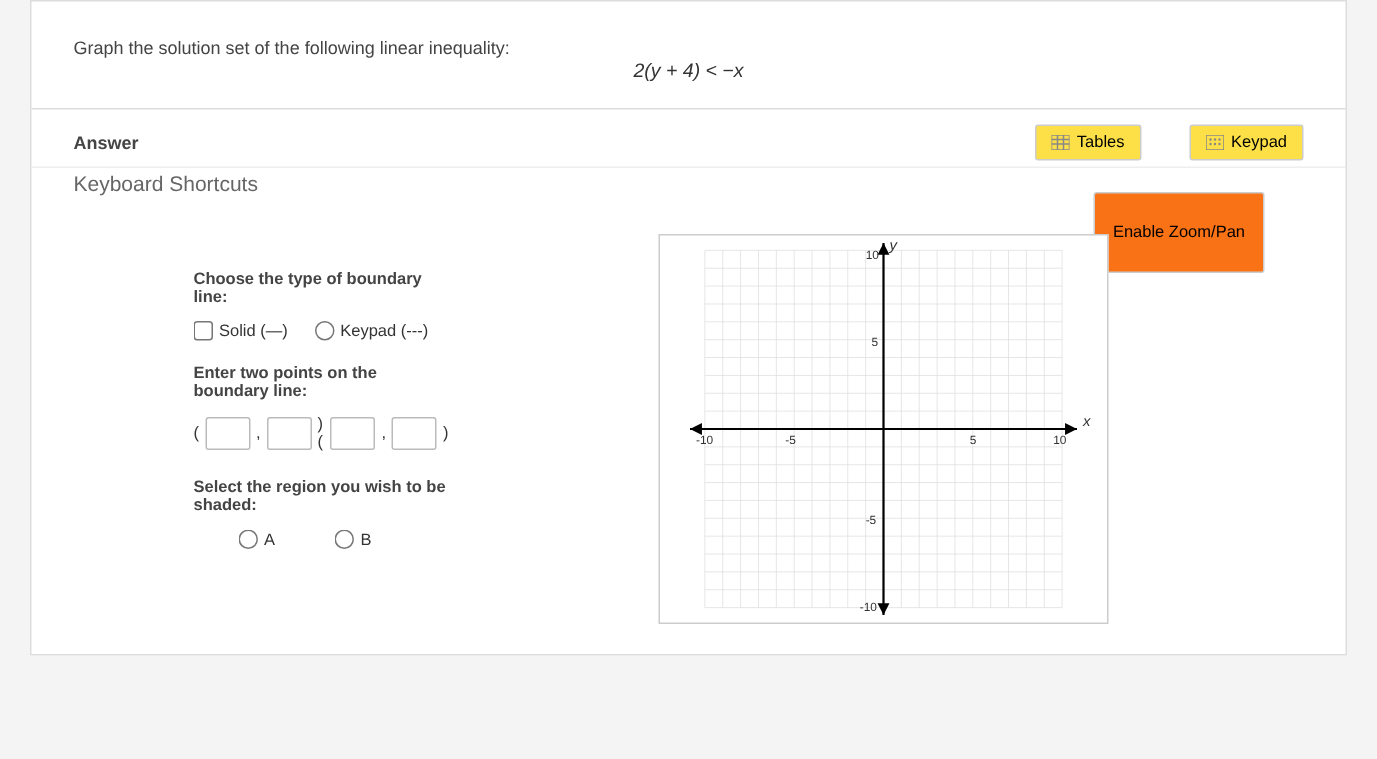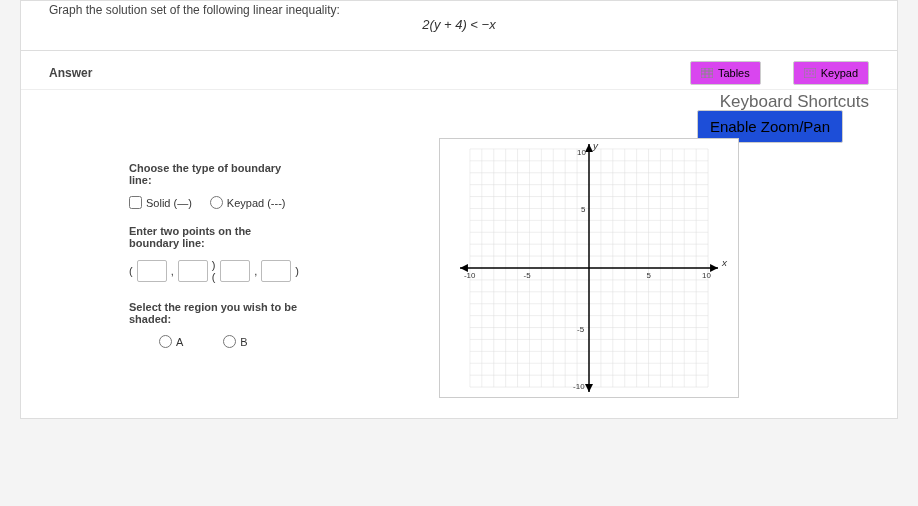--- a/index.html
+++ b/index.html
@@ -1,38 +1,38 @@
 <!DOCTYPE html>
 <html><head>
 <meta charset="utf-8">
 <style>
   * { box-sizing: border-box; margin: 0; padding: 0; }
   body { font-family: Arial, sans-serif; background: #d8d8d8; font-size: 12px; color: #333; }
   .page { width: 918px; height: 506px; background: #f4f4f4; position: relative; padding: 0; }
   .content { background: #fff; margin: 0 20px; border: 1px solid #ddd; }
-  .question { padding: 2px 28px 18px; border-bottom: 1px solid #ddd; }
+  .question { padding: 24px 28px 18px; border-bottom: 1px solid #ddd; }
   .q-text { font-size: 12px; color: #444; }
   .q-formula { text-align: center; font-size: 13px; font-style: italic; }
   .answer-bar { display: flex; align-items: center; padding: 10px 28px 4px; border-bottom: 1px solid #eee; gap: 26px; }
   .answer-label { font-weight: bold; font-size: 12px; color: #444; flex: 1; }
-  .btn { background: #d946ef; border: 1px solid #ccc; padding: 5px 10px; font-size: 11px; cursor: pointer; margin-left: 6px; display: flex; align-items: center; gap: 5px; border-radius: 2px; }
+  .btn { background: #fde047; border: 1px solid #ccc; padding: 5px 10px; font-size: 11px; cursor: pointer; margin-left: 6px; display: flex; align-items: center; gap: 5px; border-radius: 2px; }
   .btn-icon { width: 12px; height: 10px; display: inline-block; }
-  .shortcuts { text-align: right; padding: 2px 28px 6px; font-size: 17px; color: #666; }
+  .shortcuts { text-align: left; padding: 2px 28px 6px; font-size: 14px; color: #666; }
   .instr { padding: 8px 28px; font-size: 11px; color: #555; }
   .main-area { display: flex; padding: 0 28px 20px; gap: 0; }
   .controls { width: 260px; padding: 30px 10px 0 80px; font-size: 11px; }
   .ctrl-label { font-weight: bold; margin: 14px 0 10px; color: #444; font-size: 11px; }
   .radio-row { margin: 8px 0 16px; display: flex; gap: 18px; font-size: 11px; }
   .radio-row label { display: flex; align-items: center; gap: 4px; cursor: pointer; }
   .point-inputs { display: flex; align-items: center; gap: 4px; margin: 10px 0 18px; }
   .point-inputs input { width: 30px; height: 22px; border: 1px solid #bbb; text-align: center; font-size: 11px; border-radius: 2px; }
   .region-row { display: flex; gap: 40px; margin: 10px 0 0 30px; font-size: 11px; }
   .region-row label { display: flex; align-items: center; gap: 4px; cursor: pointer; }
   .graph-wrap { flex: 1; position: relative; }
-  .zoom-btn { position: absolute; right: 26px; top: -8px; background: #1d4ed8; border: 1px solid #ccc; padding: 7px 12px; font-size: 15px; cursor: pointer; border-radius: 2px; }
+  .zoom-btn { position: absolute; right: 26px; top: -8px; background: #f97316; border: 1px solid #ccc; padding: 20px 12px; font-size: 11px; cursor: pointer; border-radius: 2px; }
   .graph-box { width: 300px; height: 260px; border: 1px solid #ccc; margin: 20px auto 0; background: #fff; position: relative; }
   svg.grid { width: 100%; height: 100%; display: block; }
   .axis-label { font-size: 10px; font-style: italic; fill: #333; }
   .tick-label { font-size: 8px; fill: #333; }
   input[type="radio"], input[type="checkbox"] { cursor: pointer; }
 </style>
 </head>
 <body>
 
 <div class="page">

